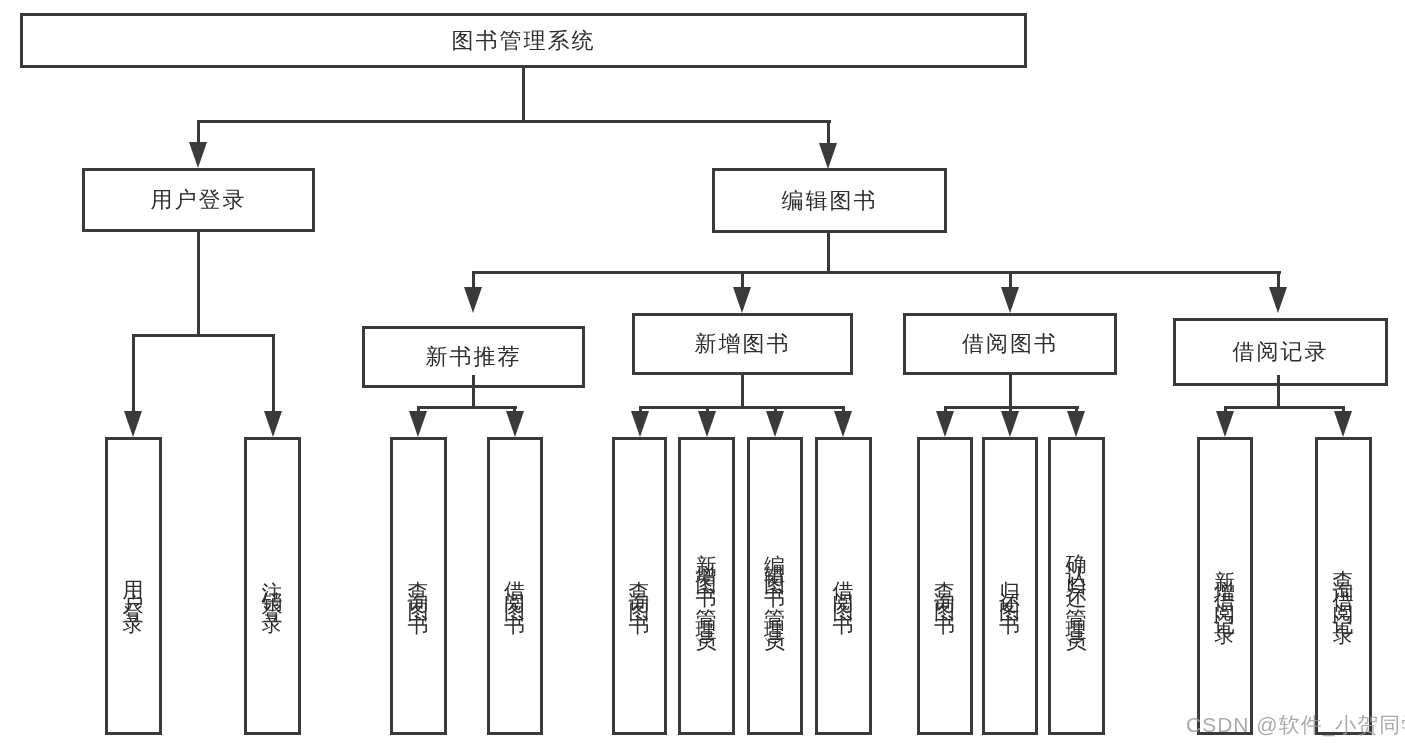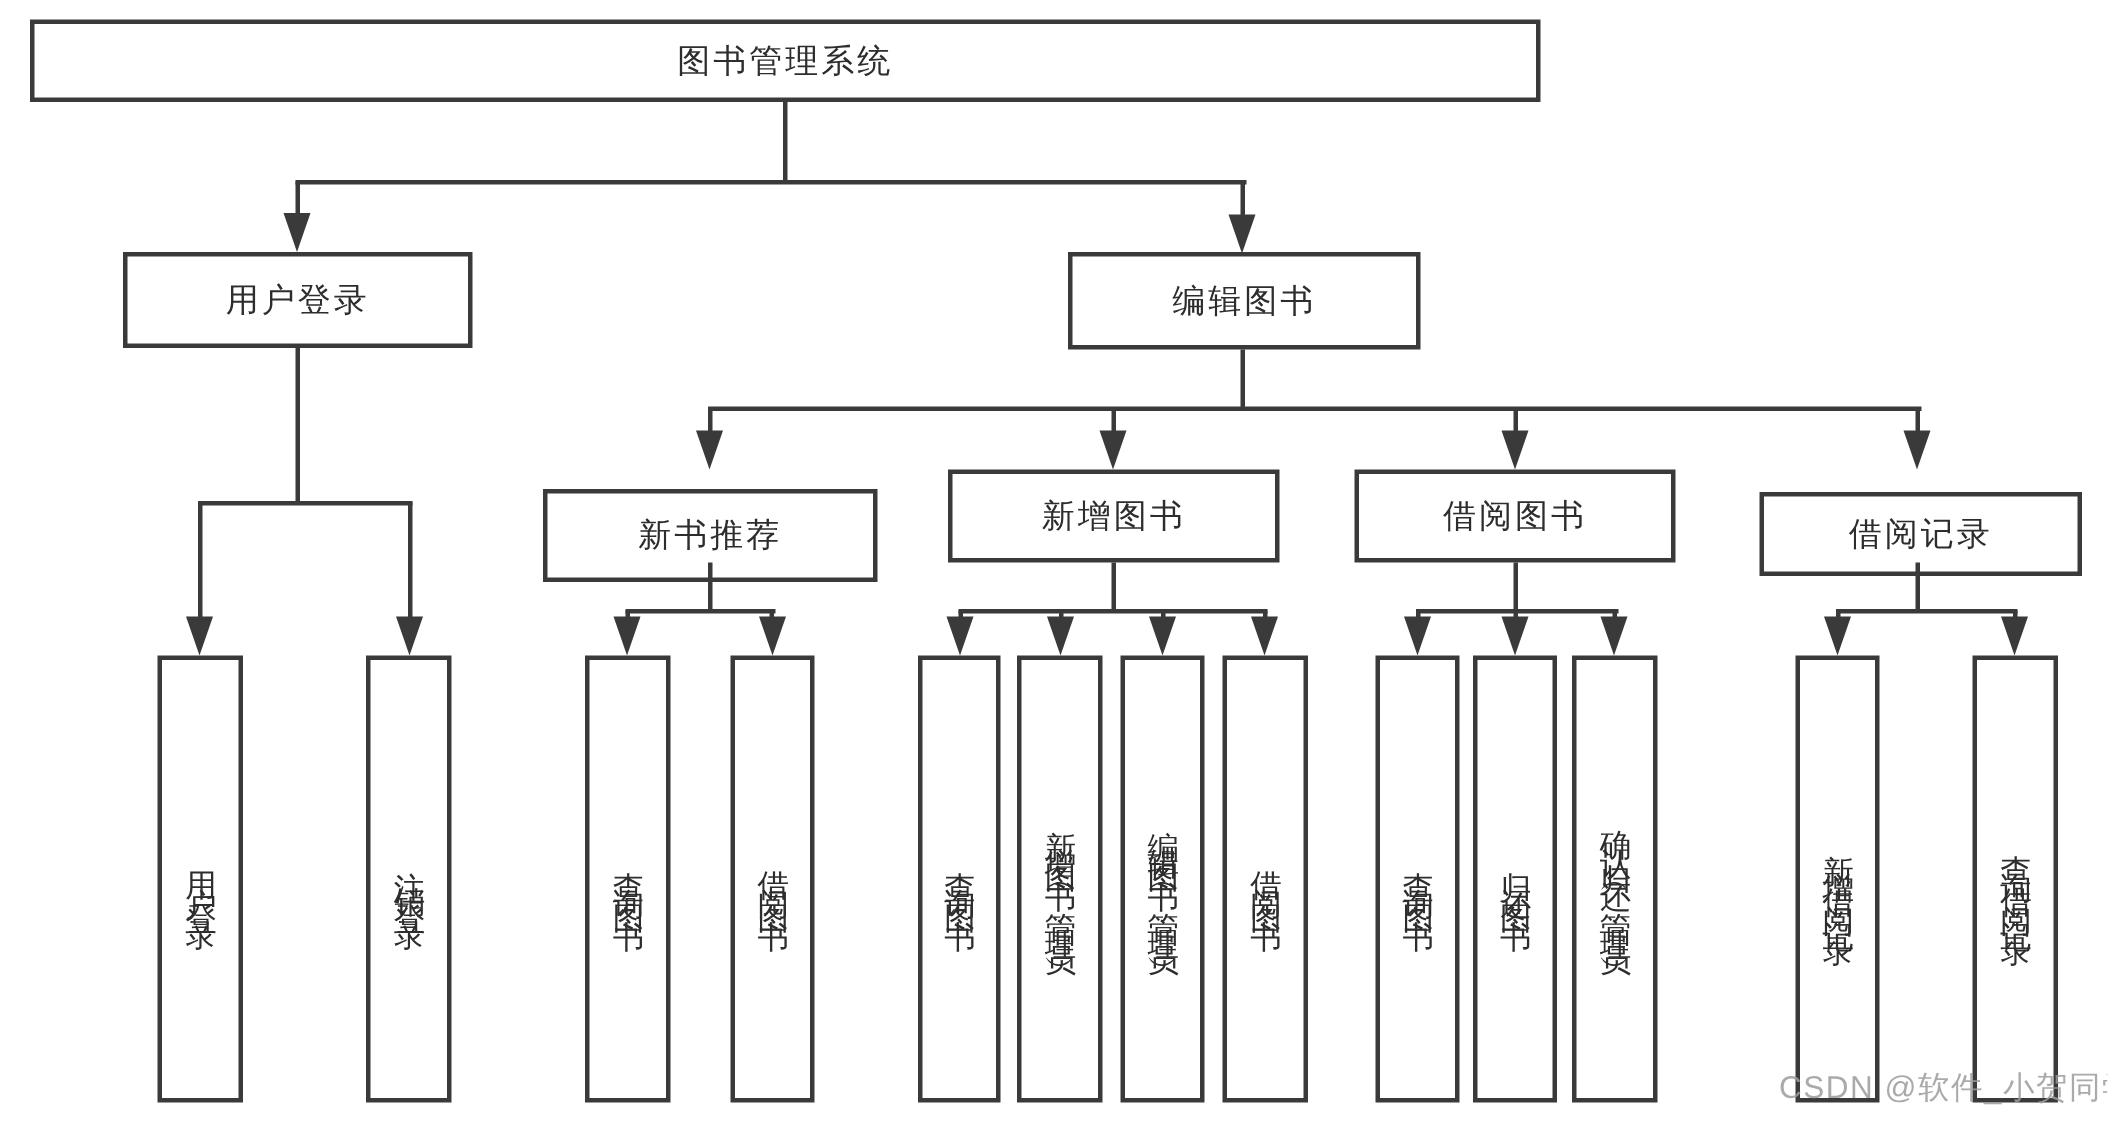--- a/index.html
+++ b/index.html
@@ -40,21 +40,21 @@
     border-right:9px solid transparent;
     border-top:26px solid #3a3a3a;
   }
   
   #n-root   {left:20px;  top:13px;  width:1007px;height:55px;}
   #n-ulogin {left:82px;  top:168px; width:233px; height:64px;}
   #n-bmgmt  {left:712px; top:168px; width:235px; height:65px;}
   #n-rec    {left:362px; top:313px; width:223px; height:62px;margin-top:13px;}
   #n-borrow {left:632px; top:313px; width:221px; height:62px;}
   #n-current{left:903px; top:313px; width:214px; height:62px;}
-  #n-records{left:1173px;top:328px; width:215px; height:56px;}
+  #n-records{left:1173px;top:318px; width:215px; height:68px;}
   
   #v1 {left:105px; top:437px;width:57px;height:298px;}
   #v2 {left:244px; top:437px;width:57px;height:298px;}
   #v3 {left:390px; top:437px;width:57px;height:298px;}
   #v4 {left:487px; top:437px;width:56px;height:298px;}
   #v5 {left:612px; top:437px;width:55px;height:298px;}
   #v6 {left:678px; top:437px;width:57px;height:298px;}
   #v7 {left:747px; top:437px;width:56px;height:298px;}
   #v8 {left:815px; top:437px;width:57px;height:298px;}
   #v9 {left:917px; top:437px;width:56px;height:298px;}

